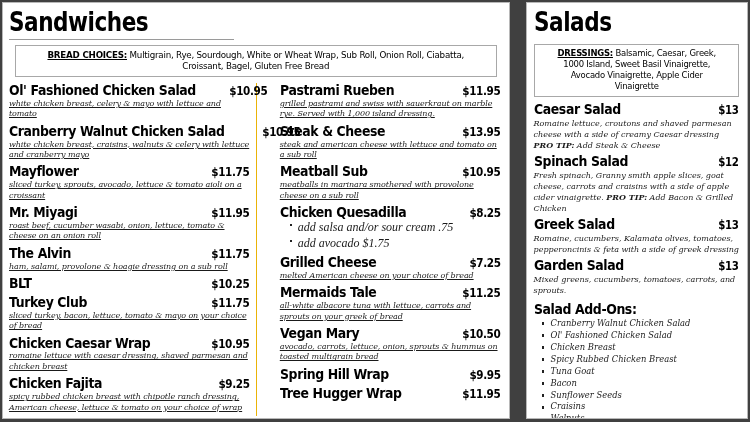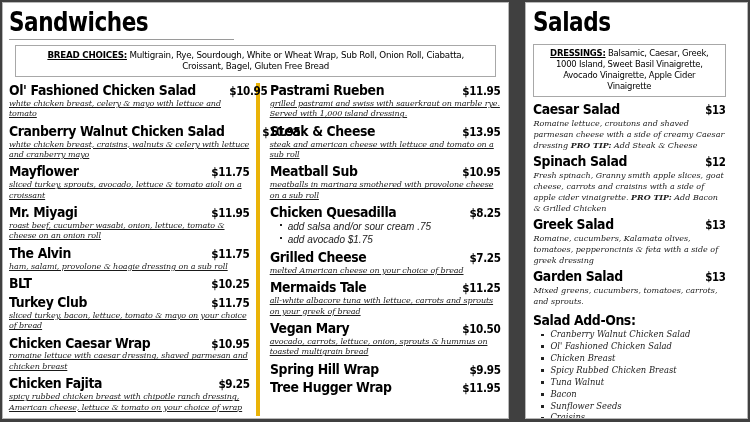--- a/index.html
+++ b/index.html
@@ -18,21 +18,21 @@
 
   
   .panel {
     border: 1px solid #b8b8b8;
     background: #fff;
     display: flex;
     flex-direction: column;
     overflow: hidden;
   }
   .panel-sandwiches { width: 516px; padding: 3px 6px 2px 6px; }
-  .panel-salads { width: 226px; margin-left: 16px; padding: 3px 21px 2px 7px; }
+  .panel-salads { width: 226px; margin-left: 16px; padding: 3px 8px 2px 7px; }
 
   
   .panel-title {
     font-family: "DejaVu Sans", sans-serif;
     font-weight: 700;
     font-size: 27px;
     line-height: 1.0;
     letter-spacing: -0.6px;
     color: #000;
     transform: scaleX(0.80);
@@ -76,22 +76,22 @@
     display: flex;
     flex: 1;
     margin-top: 6px;
     min-height: 0;
   }
   .col {
     width: 50%;
     padding-right: 6px;
   }
   .col-right {
-    border-left: 4px solid #eab308;
-    padding-left: 10px;
+    border-left: 1px solid #eab308;
+    padding-left: 23px;
     padding-right: 2px;
   }
 
   
   .item { margin-bottom: 4px; }
   .item-head {
     display: flex;
     align-items: baseline;
     justify-content: space-between;
   }
@@ -126,23 +126,23 @@
     color: #1a1a1a;
     margin-top: 1px;
     letter-spacing: -0.1px;
     text-decoration: underline;
   }
   .sub-list {
     list-style: none;
     margin: 0 0 0 10px;
   }
   .sub-list li {
-    font-family: Liberation Sans, sans-serif;
+    font-family: Liberation Serif, serif;
     font-style: italic;
-    font-size: 10px;
+    font-size: 12px;
     line-height: 1.30;
     color: #1a1a1a;
     position: relative;
     padding-left: 8px;
   }
   .sub-list li::before {
     content: "";
     position: absolute;
     left: 0; top: 4px;
     width: 2.4px; height: 2.4px;
@@ -403,21 +403,21 @@
           <div class="salad-desc"><span>Mixed greens, cucumbers, tomatoes, carrots, and sprouts.</span></div>
         </div>
       </div>
 
     <div class="addons-title">Salad Add-Ons:</div>
     <ul class="addons-list">
         <li>Cranberry Walnut Chicken Salad</li>
         <li>Ol' Fashioned Chicken Salad</li>
         <li>Chicken Breast</li>
         <li>Spicy Rubbed Chicken Breast</li>
-        <li>Tuna Walnut</li>
+        <li>Tuna Goat</li>
         <li>Bacon</li>
         <li>Sunflower Seeds</li>
         <li>Craisins</li>
         <li>Walnuts</li>
         <li>Goat Cheese</li>
       </ul>
   </section>
 
 </div>
 

